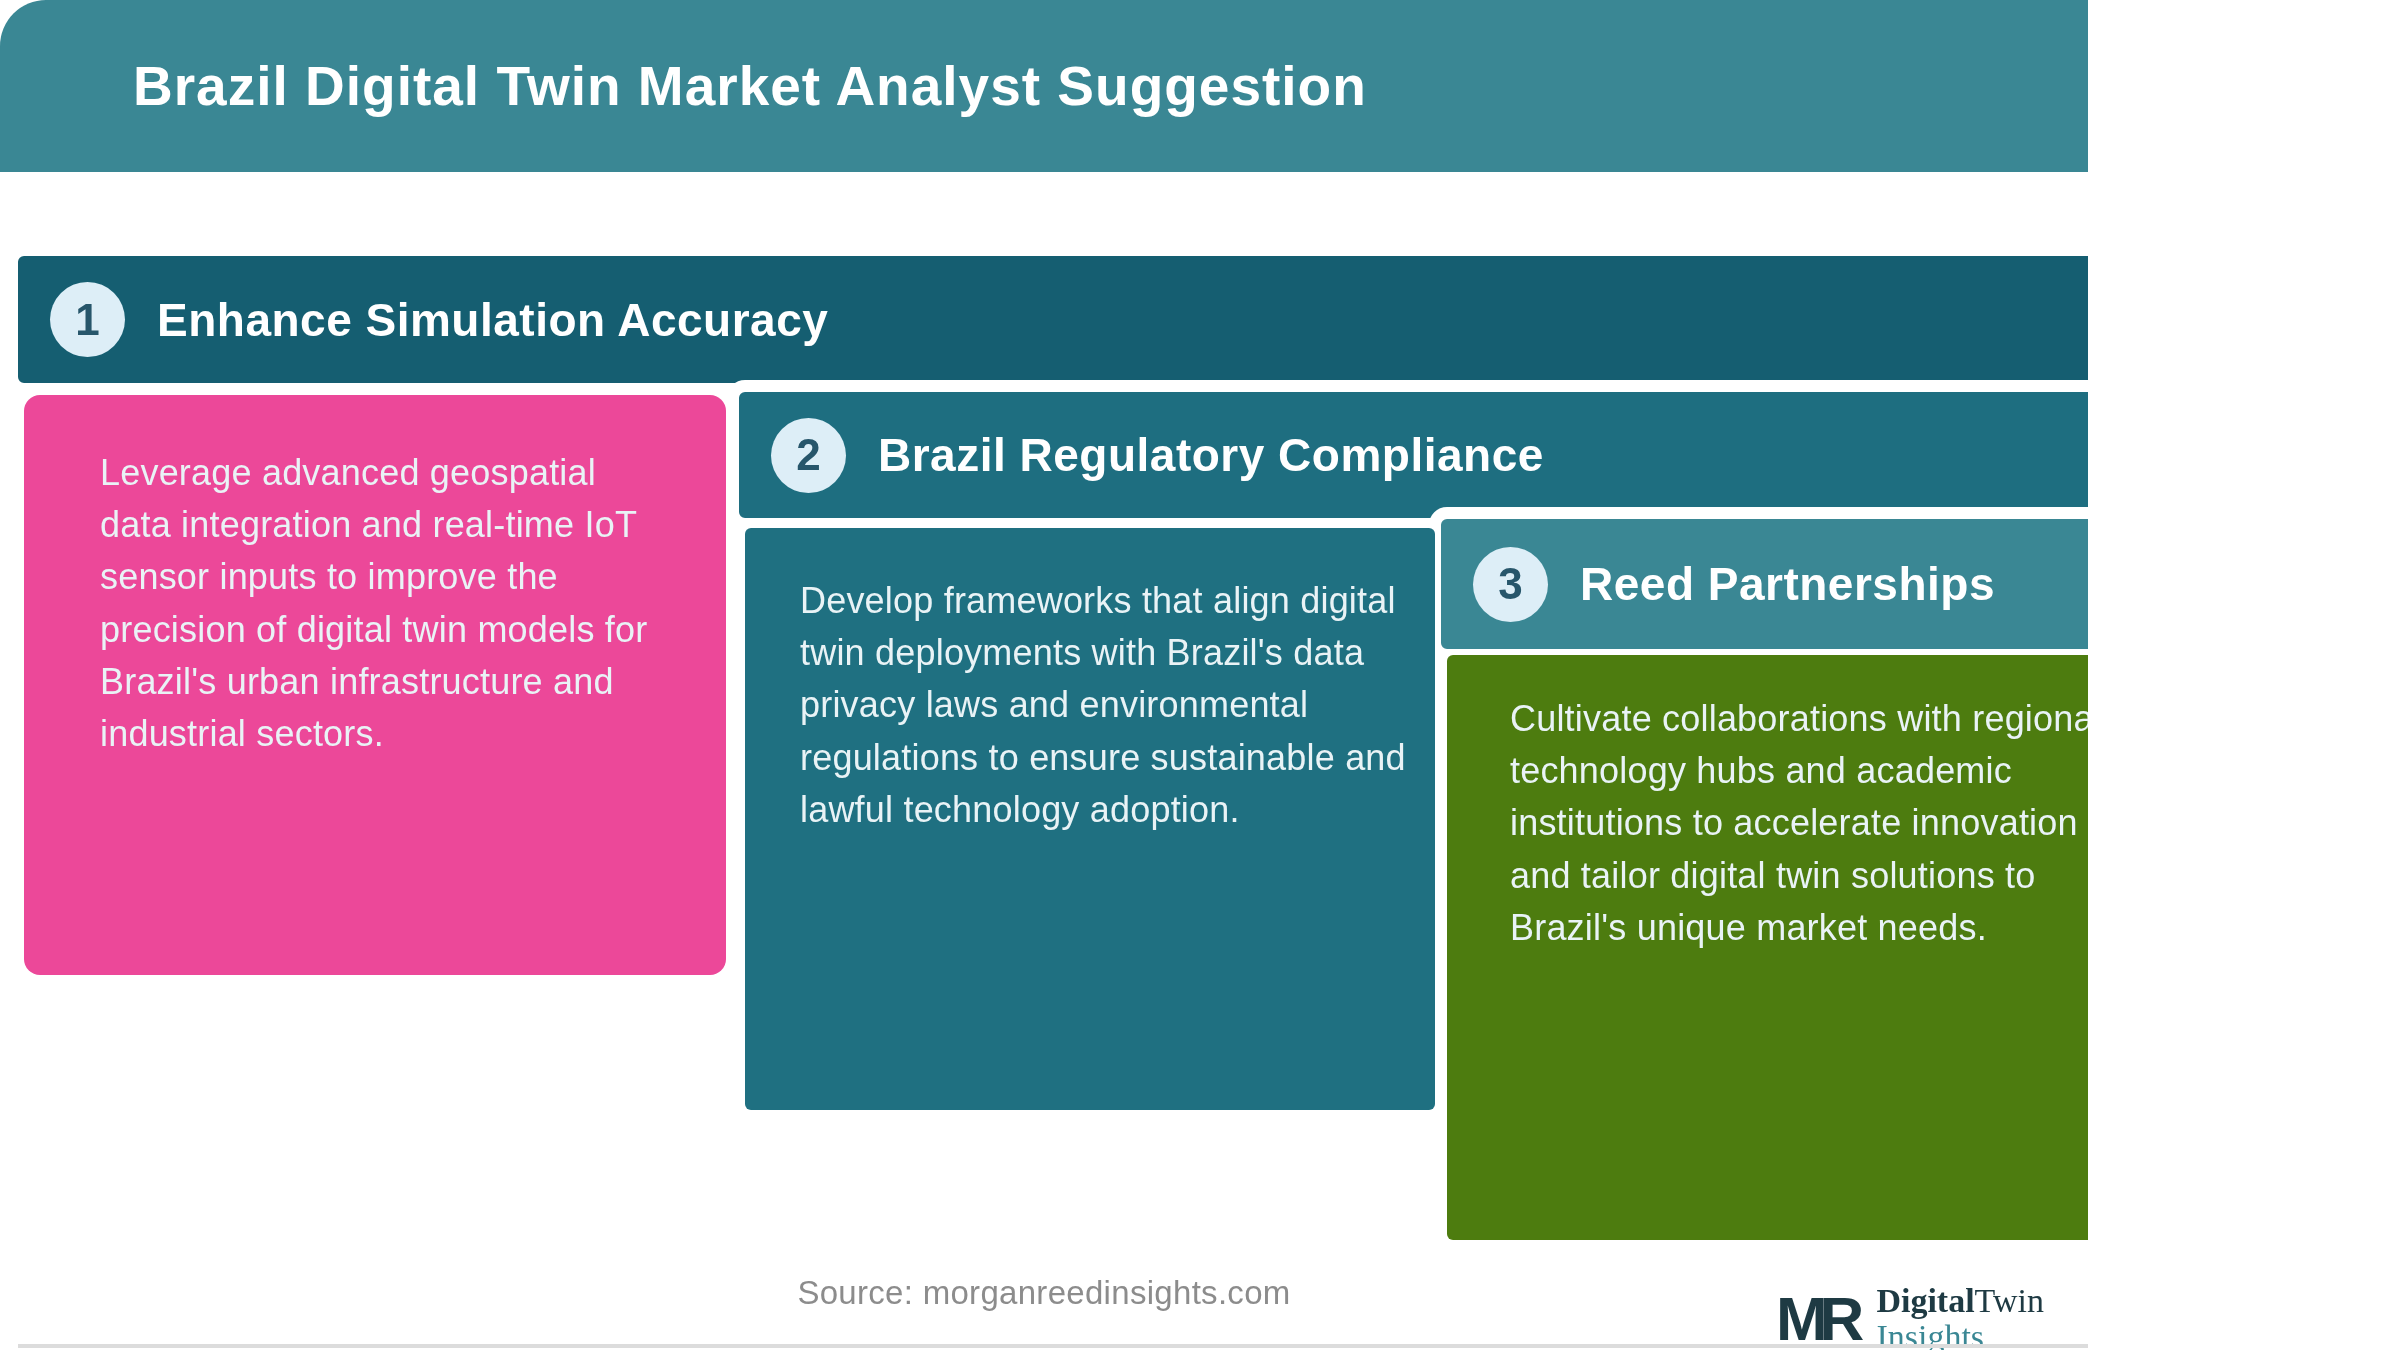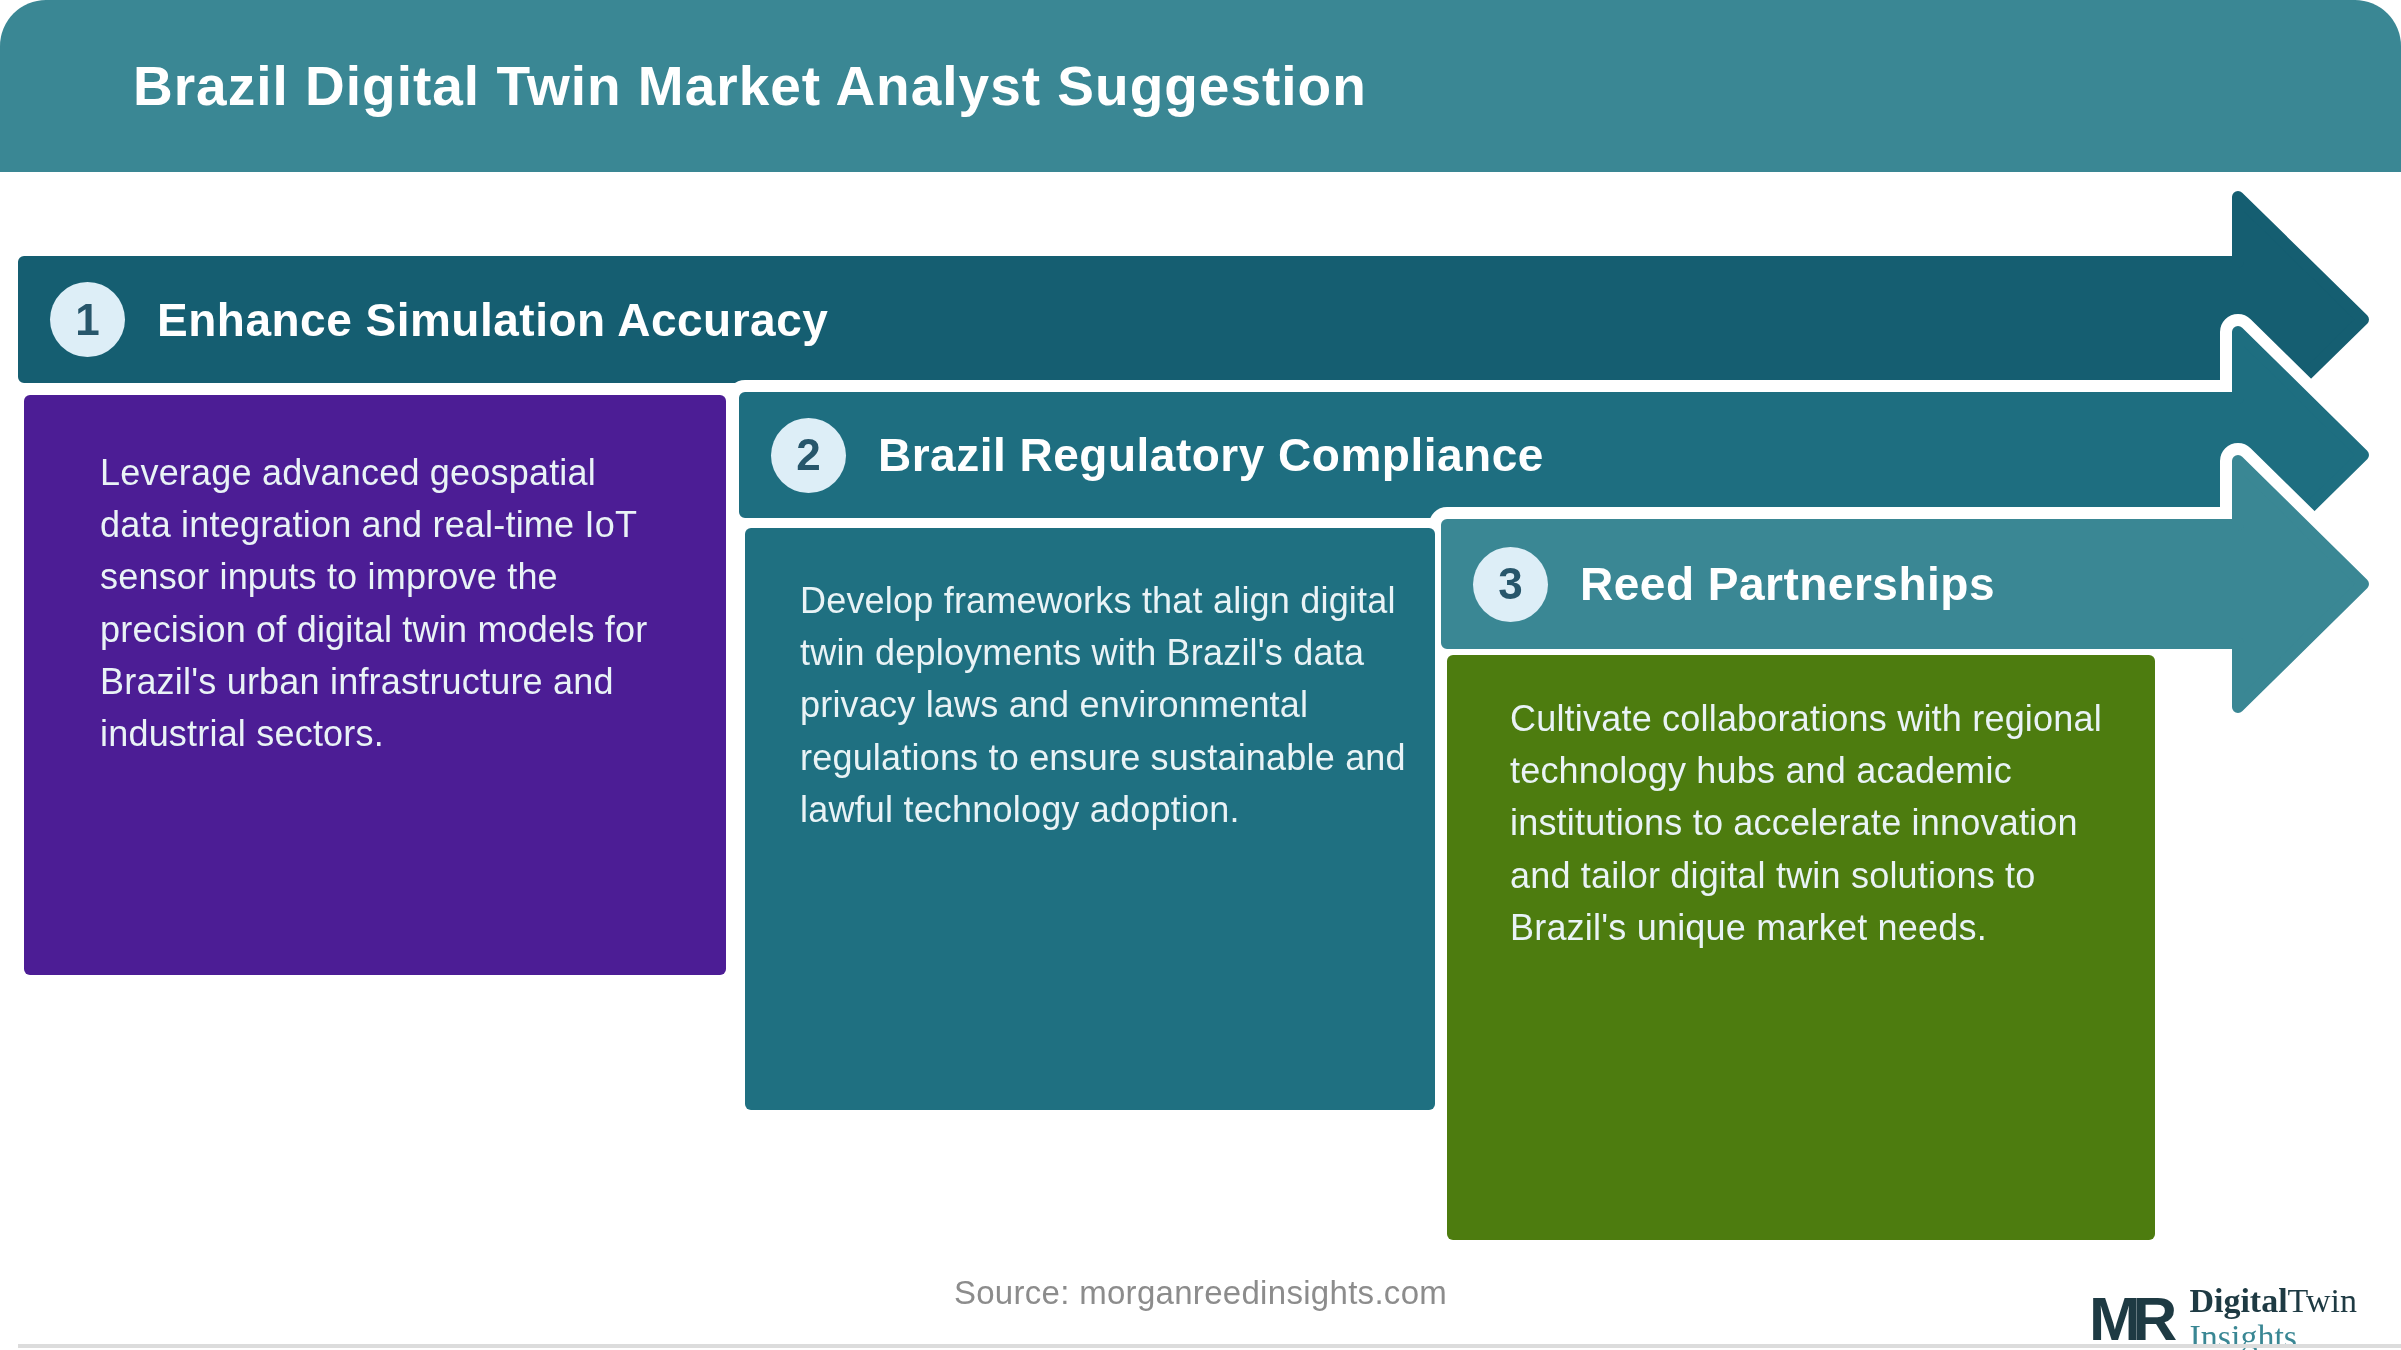--- a/index.html
+++ b/index.html
@@ -1,18 +1,18 @@
 <!DOCTYPE html>
 <html><head>
 <meta charset="utf-8">
 <style>
   html, body { margin: 0; padding: 0; background: #ffffff; }
   .page {
     position: relative;
-    width: 2401px;
+    width: 2088px;
     height: 1350px;
     background: #ffffff;
     overflow: hidden;
     font-family: "Liberation Sans", sans-serif;
   }
 
   
   .header {
     position: absolute;
     left: 0; top: 0;
@@ -158,21 +158,21 @@
     <div class="banner-label" style="color: rgb(255, 255, 255);">Brazil Regulatory Compliance</div>
   </div>
 
   <div class="banner-ov" style="left:1447px;top:525px;width:791px;height:118px">
     <div class="numcircle" style="background: rgb(221, 238, 247); color: rgb(39, 86, 107);">
       <span>3</span>
     </div>
     <div class="banner-label" style="color: rgb(255, 255, 255);">Reed Partnerships</div>
   </div>
 
-  <div class="descbox box1" style="background: #4c1d95;">
+  <div class="descbox box1" style="background: #ec4899; border-radius: 16px;">
     <p class="desc" style="color: rgb(233, 243, 246);">Leverage advanced geospatial data integration and real-time IoT sensor inputs to improve the precision of digital twin models for Brazil's urban infrastructure and industrial sectors.</p>
   </div>
 
   <div class="descbox box2" style="background: rgb(31, 112, 129);">
     <p class="desc" style="color: rgb(233, 243, 246);">Develop frameworks that align digital twin deployments with Brazil's data privacy laws and environmental regulations to ensure sustainable and lawful technology adoption.</p>
   </div>
 
   <div class="descbox box3" style="background: #4d7c0f;">
     <p class="desc" style="color: rgb(233, 243, 246);">Cultivate collaborations with regional technology hubs and academic institutions to accelerate innovation and tailor digital twin solutions to Brazil's unique market needs.</p>
   </div>

